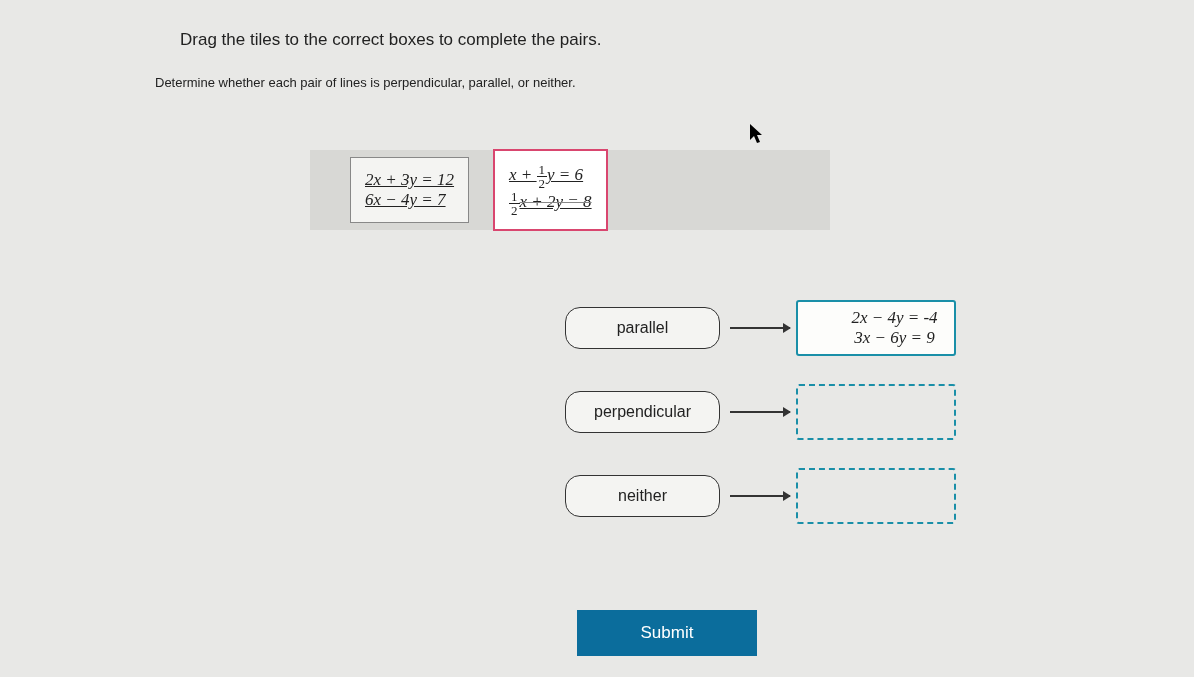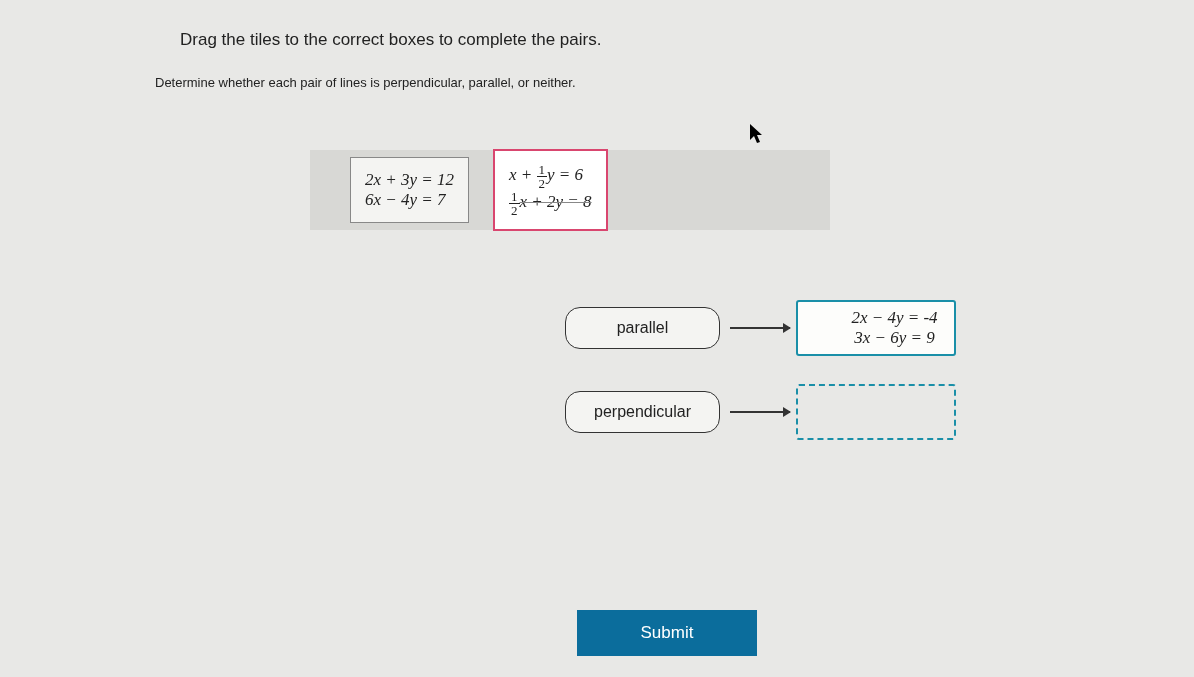--- a/index.html
+++ b/index.html
@@ -29,20 +29,21 @@
   .tile {
     background: #f4f4f2;
     border: 1px solid #888;
     padding: 12px 14px;
     font-family: "Times New Roman", serif;
     font-style: italic;
     font-size: 17px;
     white-space: nowrap;
     text-align: left;
     cursor: grab;
+    text-decoration: underline;
   }
   .tile-selected {
     border: 2px solid #d9466f;
     background: #fff;
   }
   .pairs-area {
     position: absolute;
     left: 565px;
     top: 300px;
     width: 410px;
@@ -169,16 +170,21 @@
       </div>
     </div>
   </div>
 
   <div class="pair-row">
     <div class="category-box">perpendicular</div>
     <div class="arrow"></div>
     <div class="target-box target-empty"></div>
   </div>
 
+  <div class="pair-row">
+    <div class="category-box">neither</div>
+    <div class="arrow"></div>
+    <div class="target-box target-empty"></div>
+  </div>
 
 </div>
 
 <button class="submit-btn">Submit</button>
 
 </body></html>

